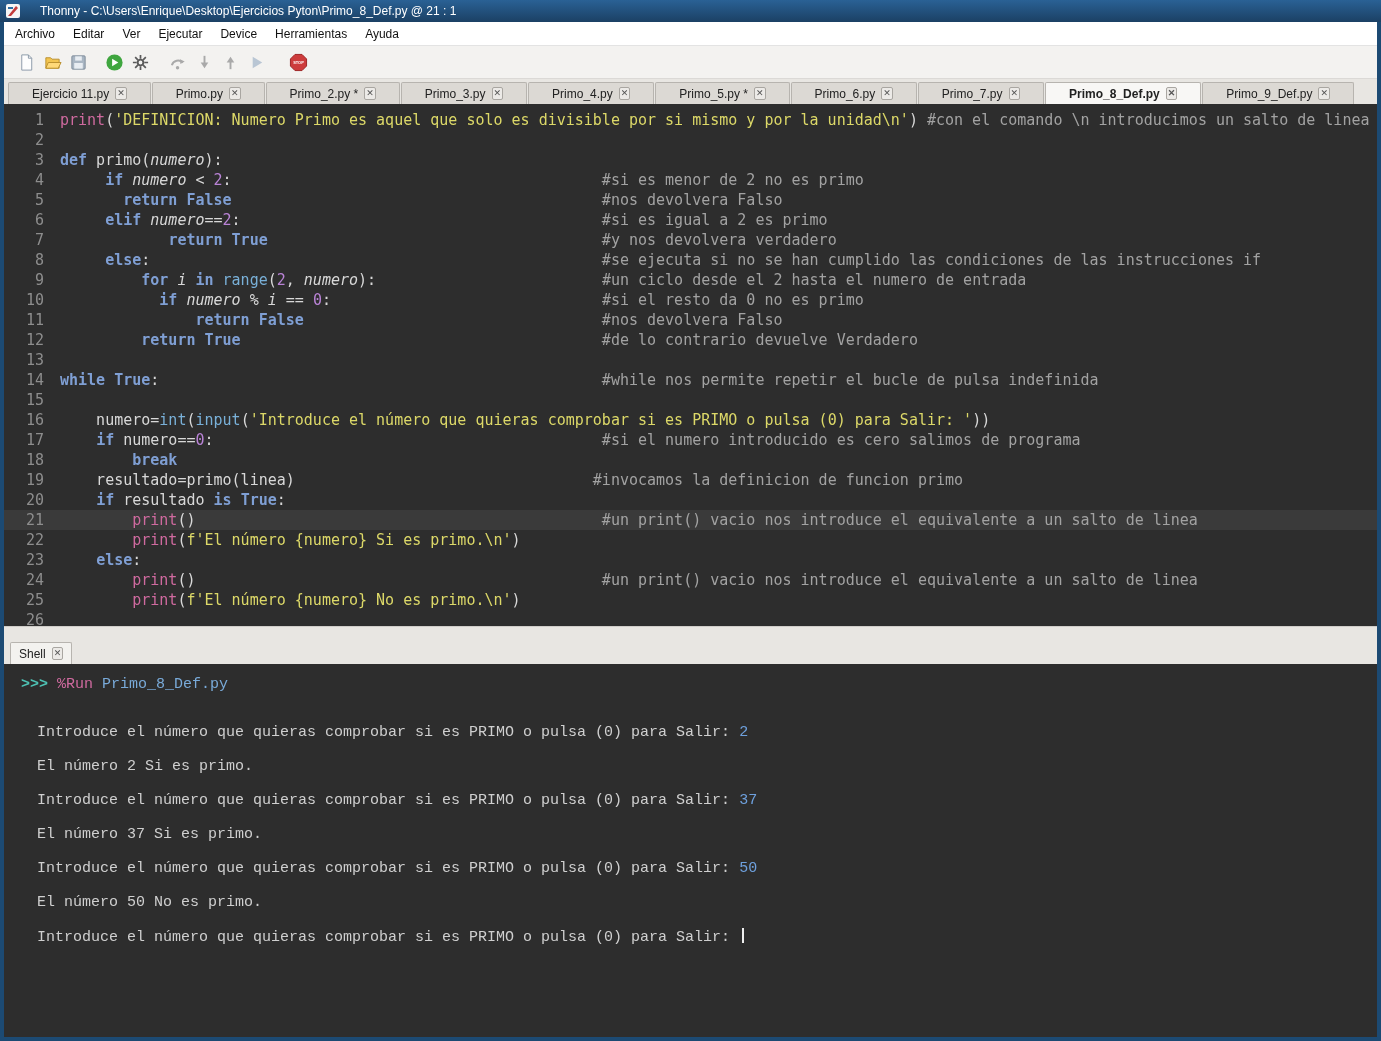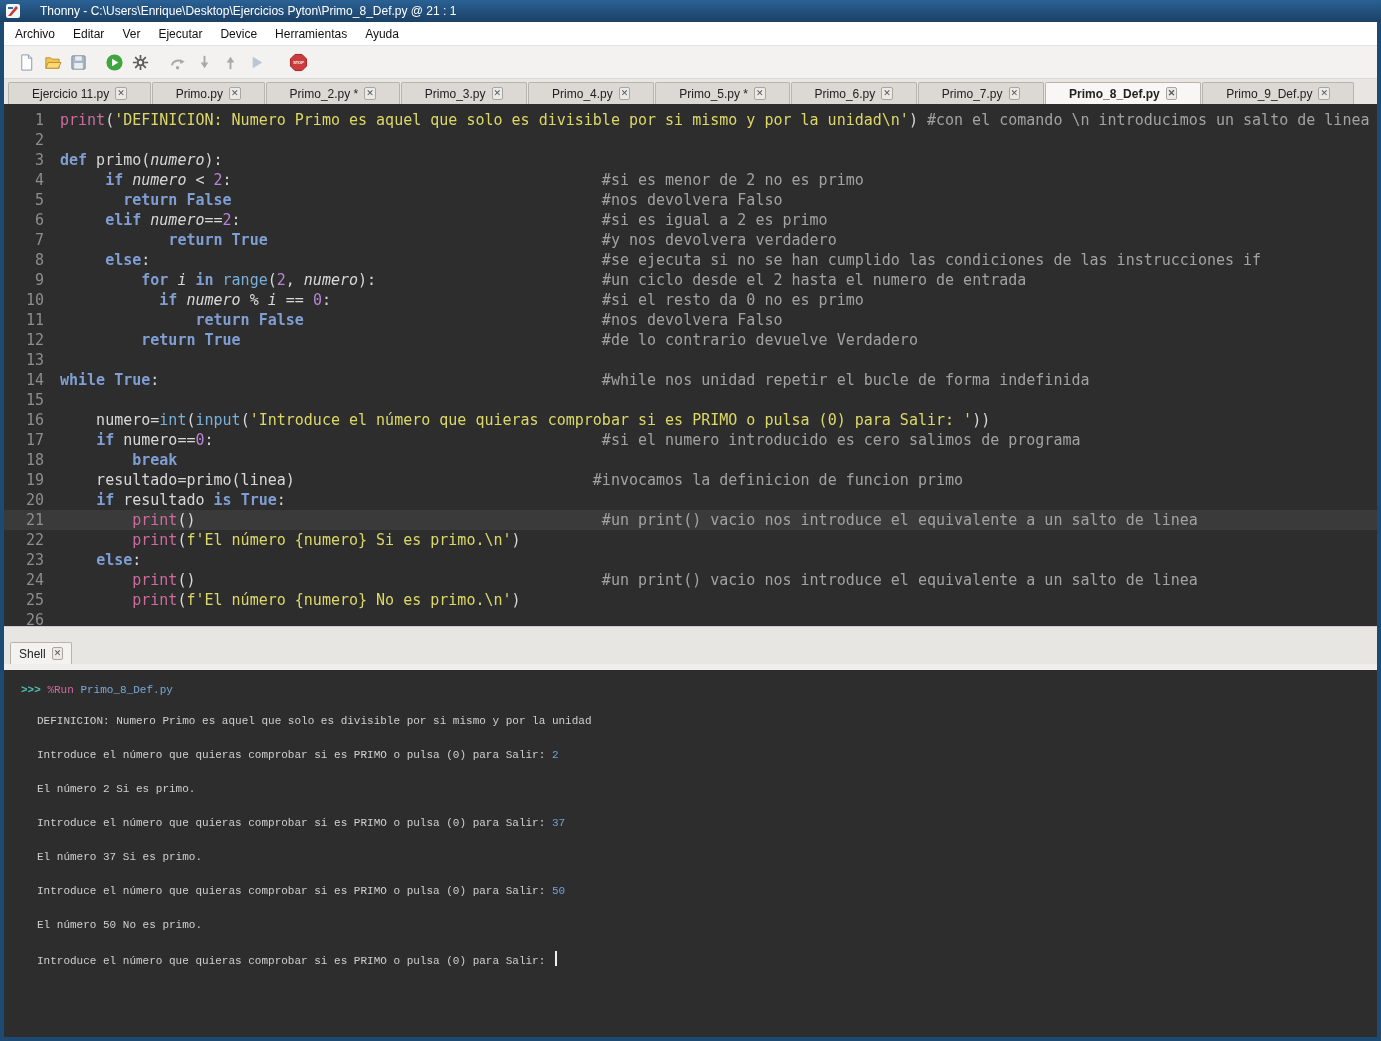--- a/index.html
+++ b/index.html
@@ -39,21 +39,21 @@
   .t-b{color:#79b0d8}
   .t-p{color:#cf6a9f}
   .t-s{color:#dcd868}
   .t-c{color:#a2a2a2}
   .t-n{color:#b983d6}
   .t-l{color:#d8d8d8;font-style:italic}
 
   .shelltabbar { height:38px; flex:none; background:#e8e6e2; display:flex; align-items:flex-end; padding-left:6px; border-top:1px solid #cfcdc9; }
   .shelltab { display:flex; align-items:center; gap:6px; height:22px; padding:0 8px; background:#f3f2ef; border:1px solid #b7b4af; border-bottom:none; border-radius:2px 2px 0 0; font-size:12px; color:#222; }
 
-  .shell { flex:1; background:#2d2d2d; padding:12px 0 0 17px; overflow:hidden; font-family:"Liberation Mono", monospace; font-size:11px; line-height:17px;margin-top:6px; }
+  .shell { flex:1; background:#2d2d2d; padding:12px 0 0 17px; overflow:hidden; font-family:"Liberation Mono", monospace; font-size:15px; line-height:17px; }
   .sline { white-space:pre; min-height:17px; }
   .sline.prompt { margin-bottom:14px; }
   .sline.out { padding-left:16px; }
   .s-prompt{color:#4ec2b4;font-weight:bold}
   .s-m{color:#cf6a9f}
   .s-f{color:#79aad9}
   .s-o{color:#cfcfcf}
   .s-i{color:#6ea0dd}
   .cursor { display:inline-block; width:2px; height:15px; background:#eee; vertical-align:-2px; margin-left:3px; }
 </style>
@@ -234,21 +234,21 @@
         <div class="row" data-name="code-line">
           <span class="gutter" data-name="line-number">12</span>
           <span class="codetext" data-name="code-text"><span class="t-d">         </span><span class="t-k">return</span><span class="t-d"> </span><span class="t-k">True</span><span class="t-d">                                        </span><span class="t-c">#de lo contrario devuelve Verdadero</span></span>
         </div>
         <div class="row" data-name="code-line">
           <span class="gutter" data-name="line-number">13</span>
           <span class="codetext" data-name="code-text"></span>
         </div>
         <div class="row" data-name="code-line">
           <span class="gutter" data-name="line-number">14</span>
-          <span class="codetext" data-name="code-text"><span class="t-k">while</span><span class="t-d"> </span><span class="t-k">True</span><span class="t-d">:</span><span class="t-d">                                                 </span><span class="t-c">#while nos unidad repetir el bucle de forma indefinida</span></span>
+          <span class="codetext" data-name="code-text"><span class="t-k">while</span><span class="t-d"> </span><span class="t-k">True</span><span class="t-d">:</span><span class="t-d">                                                 </span><span class="t-c">#while nos permite repetir el bucle de pulsa indefinida</span></span>
         </div>
         <div class="row" data-name="code-line">
           <span class="gutter" data-name="line-number">15</span>
           <span class="codetext" data-name="code-text"></span>
         </div>
         <div class="row" data-name="code-line">
           <span class="gutter" data-name="line-number">16</span>
           <span class="codetext" data-name="code-text"><span class="t-d">    numero=</span><span class="t-b">int</span><span class="t-d">(</span><span class="t-b">input</span><span class="t-d">(</span><span class="t-s">'Introduce el número que quieras comprobar si es PRIMO o pulsa (0) para Salir: '</span><span class="t-d">))</span></span>
         </div>
         <div class="row" data-name="code-line">
@@ -293,21 +293,20 @@
         </div>
       </div>
     <div class="shelltabbar" data-name="shell-tab-bar">
       <div class="shelltab" data-name="tab-shell">
         <span data-name="shell-tab-label">Shell</span>
         <span class="close" id="shell-close" data-name="shell-tab-close-icon">✕</span>
       </div>
     </div>
     <div class="shell" id="shell" data-name="shell-output">
         <div class="sline prompt" data-name="shell-prompt-line"><span class="s-prompt">&gt;&gt;&gt; </span><span class="s-m">%Run </span><span class="s-f">Primo_8_Def.py</span></div>
-        <div class="sline out" data-name="shell-line"><span class="s-o">DEFINICION: Numero Primo es aquel que solo es divisible por si mismo y por la unidad</span></div>
         <div class="sline blank" data-name="shell-line"></div>
         <div class="sline out" data-name="shell-line"><span class="s-o">Introduce el número que quieras comprobar si es PRIMO o pulsa (0) para Salir: </span><span class="s-i">2</span></div>
         <div class="sline blank" data-name="shell-line"></div>
         <div class="sline out" data-name="shell-line"><span class="s-o">El número 2 Si es primo.</span></div>
         <div class="sline blank" data-name="shell-line"></div>
         <div class="sline out" data-name="shell-line"><span class="s-o">Introduce el número que quieras comprobar si es PRIMO o pulsa (0) para Salir: </span><span class="s-i">37</span></div>
         <div class="sline blank" data-name="shell-line"></div>
         <div class="sline out" data-name="shell-line"><span class="s-o">El número 37 Si es primo.</span></div>
         <div class="sline blank" data-name="shell-line"></div>
         <div class="sline out" data-name="shell-line"><span class="s-o">Introduce el número que quieras comprobar si es PRIMO o pulsa (0) para Salir: </span><span class="s-i">50</span></div>

